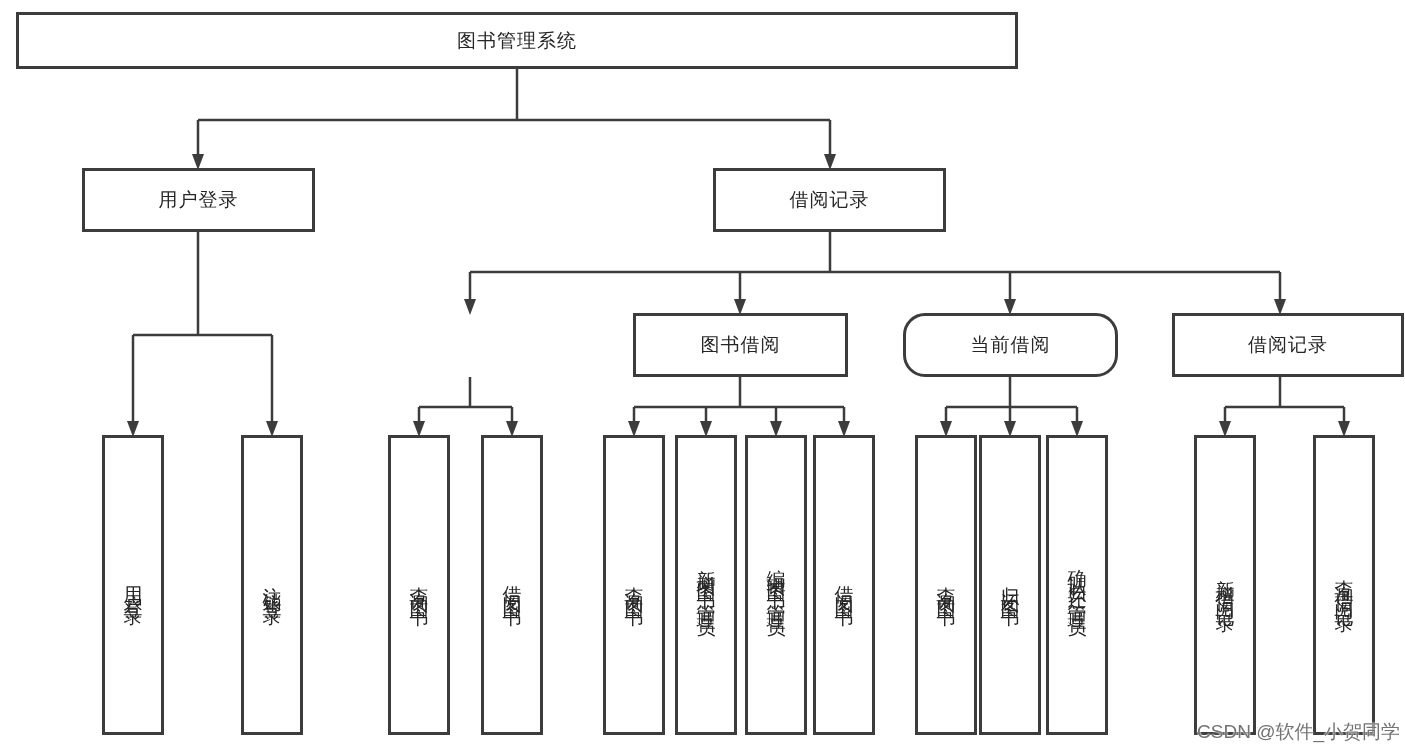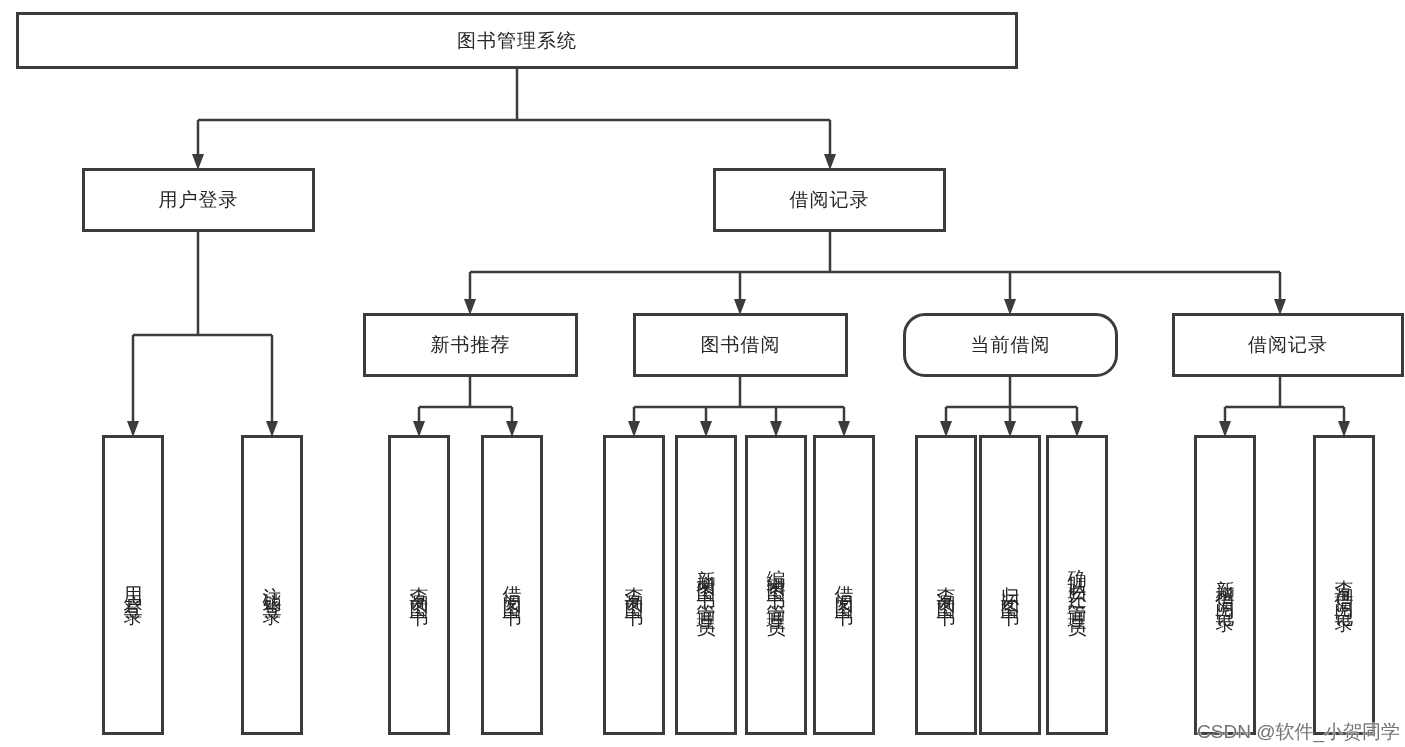--- a/index.html
+++ b/index.html
@@ -71,21 +71,20 @@
     <path class="wire" d="M1280 377 V407 M1225 407 H1344 M1225 407 V423 M1344 407 V423"></path>
     <polygon class="arrow" points="1219,421 1231,421 1225,437"></polygon>
     <polygon class="arrow" points="1338,421 1350,421 1344,437"></polygon>
   </svg>
 
   <div class="hbox" style="left:16px; top:12px; width:1002px; height:57px;">图书管理系统</div>
 
   <div class="hbox" style="left:82px; top:168px; width:233px; height:64px;">用户登录</div>
   <div class="hbox" style="left:713px; top:168px; width:233px; height:64px;">借阅记录</div>
 
-  <div class="hbox" style="left:363px; top:313px; width:215px; height:64px;">新书推荐</div>
   <div class="hbox" style="left:633px; top:313px; width:215px; height:64px;">图书借阅</div>
   <div class="hbox" style="left:903px; top:313px; width:215px; height:64px;border-radius:22px;">当前借阅</div>
   <div class="hbox" style="left:1172px; top:313px; width:232px; height:64px;">借阅记录</div>
 
   <div class="vbox" style="left:102px;">用户登录</div>
   <div class="vbox" style="left:241px;">注销登录</div>
 
   <div class="vbox" style="left:388px;">查询图书</div>
   <div class="vbox" style="left:481px;">借阅图书</div>
 

